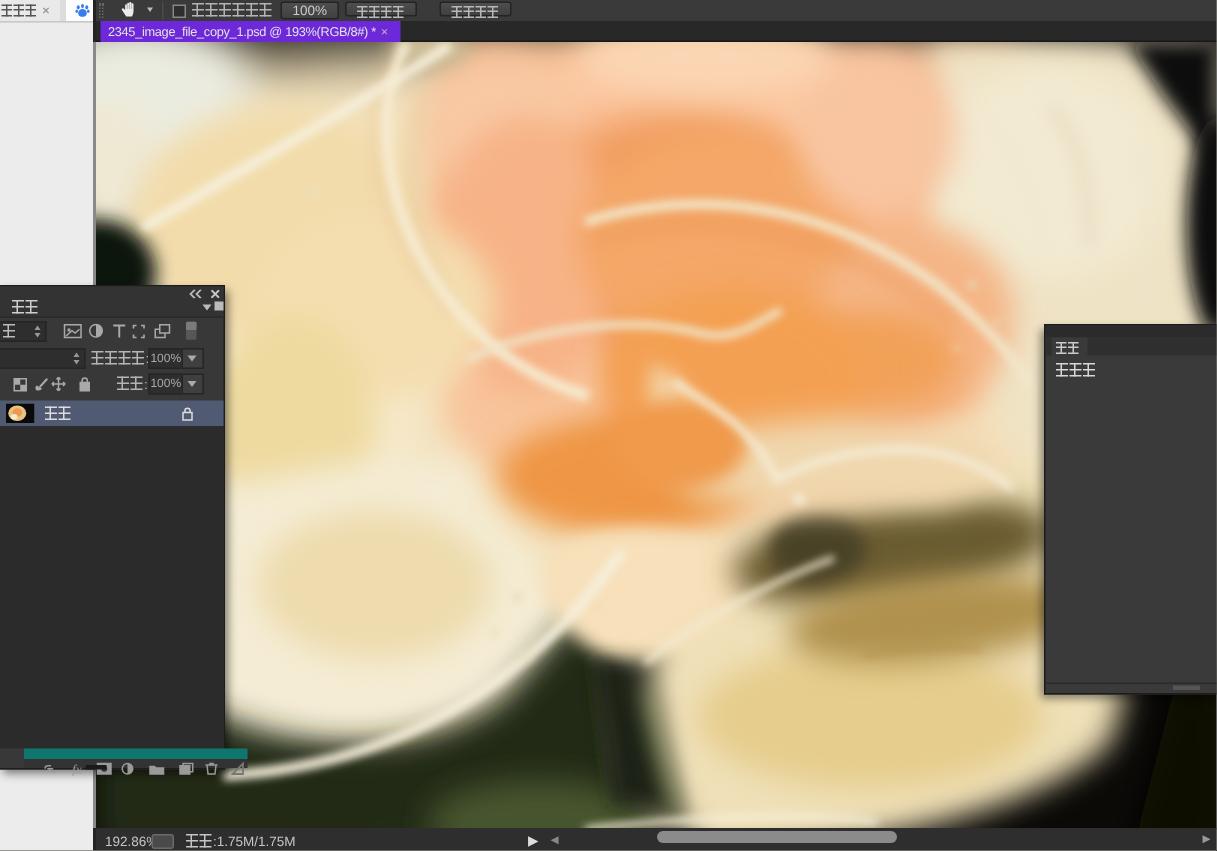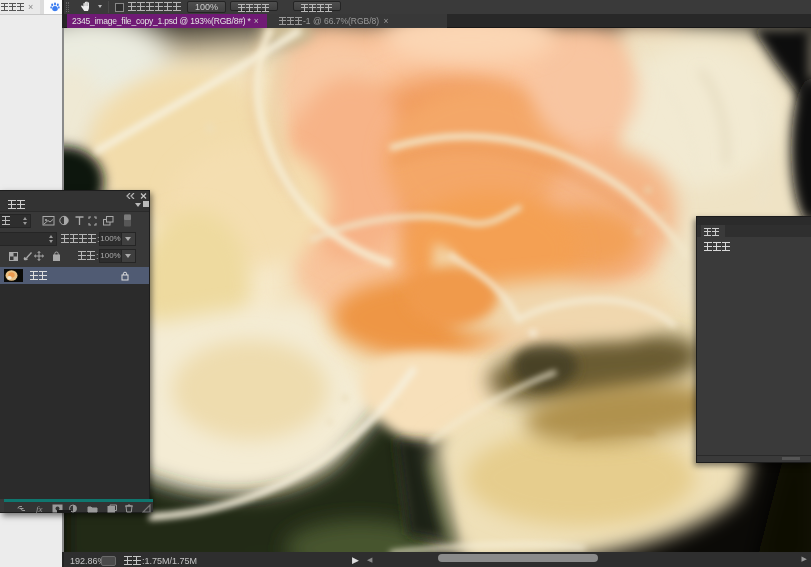--- a/index.html
+++ b/index.html
@@ -160,22 +160,21 @@
     <i class="cj"></i><i class="cj"></i><i class="cj"></i><i class="cj"></i><i class="cj"></i><i class="cj"></i>
   </div>
   <div class="abs" style="left:123px;top:1px;width:37px;height:10px;background:linear-gradient(#4e4e4e,#404040);border:1px solid #242424;border-radius:2px;color:#ccc;text-align:center;line-height:10px">100%</div>
   <div class="abs" style="left:166px;top:1px;width:48px;height:10px;background:linear-gradient(#4e4e4e,#404040);border:1px solid #242424;border-radius:2px;text-align:center;line-height:10px;padding-top:1px;box-sizing:border-box">
     <i class="cj cjs"></i><i class="cj cjs"></i><i class="cj cjs"></i><i class="cj cjs"></i></div>
   <div class="abs" style="left:229px;top:1px;width:48px;height:10px;background:linear-gradient(#4e4e4e,#404040);border:1px solid #242424;border-radius:2px;text-align:center;line-height:10px;padding-top:1px;box-sizing:border-box">
     <i class="cj cjs"></i><i class="cj cjs"></i><i class="cj cjs"></i><i class="cj cjs"></i></div>
 </div>
 
 <div class="abs" style="left:64px;top:14px;width:747px;height:14px;background:#282828;border-bottom:1px solid #181818;box-sizing:border-box">
-  <div class="abs" style="left:3px;top:0;width:200px;height:14px;background:#701a75;color:#e3e3e3;font-size:8.5px;letter-spacing:-0.2px;line-height:14px;padding-left:5px;box-sizing:border-box;white-space:nowrap;overflow:hidden">2345_image_file_copy_1.psd @ 193%(RGB/8#) * <span style="color:#bbb;margin-left:1px">×</span></div>
-  <div class="abs" style="left:203px;top:0;width:180px;height:14px;background:#383838;color:#9a9a9a;font-size:8.5px;line-height:14px;padding-left:12px;box-sizing:border-box;white-space:nowrap;overflow:hidden"><i class="cj cjs"></i><i class="cj cjs"></i><i class="cj cjs"></i>-1 @ 66.7%(RGB/8) <span style="margin-left:2px">×</span></div>
+  <div class="abs" style="left:3px;top:0;width:200px;height:14px;background:#6d28d9;color:#e3e3e3;font-size:8.5px;letter-spacing:-0.2px;line-height:14px;padding-left:5px;box-sizing:border-box;white-space:nowrap;overflow:hidden">2345_image_file_copy_1.psd @ 193%(RGB/8#) * <span style="color:#bbb;margin-left:1px">×</span></div>
 </div>
 
 <div class="abs" style="left:64px;top:552px;width:747px;height:15px;background:#2e2e2e;color:#c5c5c5;font-size:9px">
   <span class="abs" style="left:6px;top:4px">192.86%</span>
   <span class="abs" style="left:37px;top:4px;width:13px;height:8px;background:#4a4a4a;border:1px solid #6a6a6a;border-radius:2px"></span>
   <span class="abs" style="left:60px;top:4px"><i class="cj"></i><i class="cj"></i>:1.75M/1.75M</span>
   <span class="abs" style="left:288px;top:3px;color:#ddd">▶</span>
   <span class="abs" style="left:303px;top:4px;color:#888;font-size:7px">◀</span>
 
   <div class="abs" style="left:374px;top:2px;width:160px;height:8px;background:#8b8b8b;border-radius:4px"></div>
@@ -253,21 +252,21 @@
       <ellipse cx="7.5" cy="6" rx="3.2" ry="2.8" fill="#ee9a4e"></ellipse>
       <ellipse cx="5.5" cy="8.8" rx="2.2" ry="1.8" fill="#f3ead2"></ellipse>
     </svg>
     <span class="abs" style="left:30px;top:4px;color:#ddd;font-style:italic"><i class="cj"></i><i class="cj"></i></span>
     <svg class="abs" style="left:121px;top:4px" width="8" height="10" viewBox="0 0 8 10">
       <rect x="1" y="4" width="6" height="5" fill="none" stroke="#ddd"></rect>
       <path d="M2.3 4 L2.3 2.8 Q2.3 1.2 4 1.2 Q5.7 1.2 5.7 2.8 L5.7 4" fill="none" stroke="#ddd"></path>
     </svg>
   </div>
 
-  <div class="abs" style="left:4px;top:308px;width:100%;height:13px;background:#333;border-top:3px solid #0f766e;box-sizing:border-box">
+  <div class="abs" style="left:16px;top:308px;width:100%;height:13px;background:#333;border-top:7px solid #0f766e;box-sizing:border-box">
     <svg class="abs" style="left:12px;top:2px" width="130" height="9" viewBox="0 0 130 9">
       <g stroke="#9a9a9a" fill="none" stroke-width="1">
         <path d="M2 4.5 Q2 2.5 4 2.5 L6 2.5 M5 4.5 Q5 6.5 7 6.5 L9 6.5 M3.5 4.5 L7.5 4.5"></path>
         <text x="20" y="8" font-size="9" font-style="italic" fill="#9a9a9a" stroke="none" font-family="Liberation Serif">fx</text>
         <rect x="37" y="1" width="9" height="7" fill="#9a9a9a"></rect>
           <circle cx="41.5" cy="4.5" r="2" fill="#333" stroke="none"></circle>
         <circle cx="57" cy="4.5" r="3.5"></circle>
           <path d="M57 1 L57 8 A3.5 3.5 0 0 0 57 1" fill="#9a9a9a" stroke="none"></path>
         <path d="M72 3 L75 3 L76 4 L81 4 L81 8 L72 8 Z" fill="#9a9a9a"></path>
         <rect x="92" y="2.5" width="6.5" height="5.5" fill="#9a9a9a"></rect>

